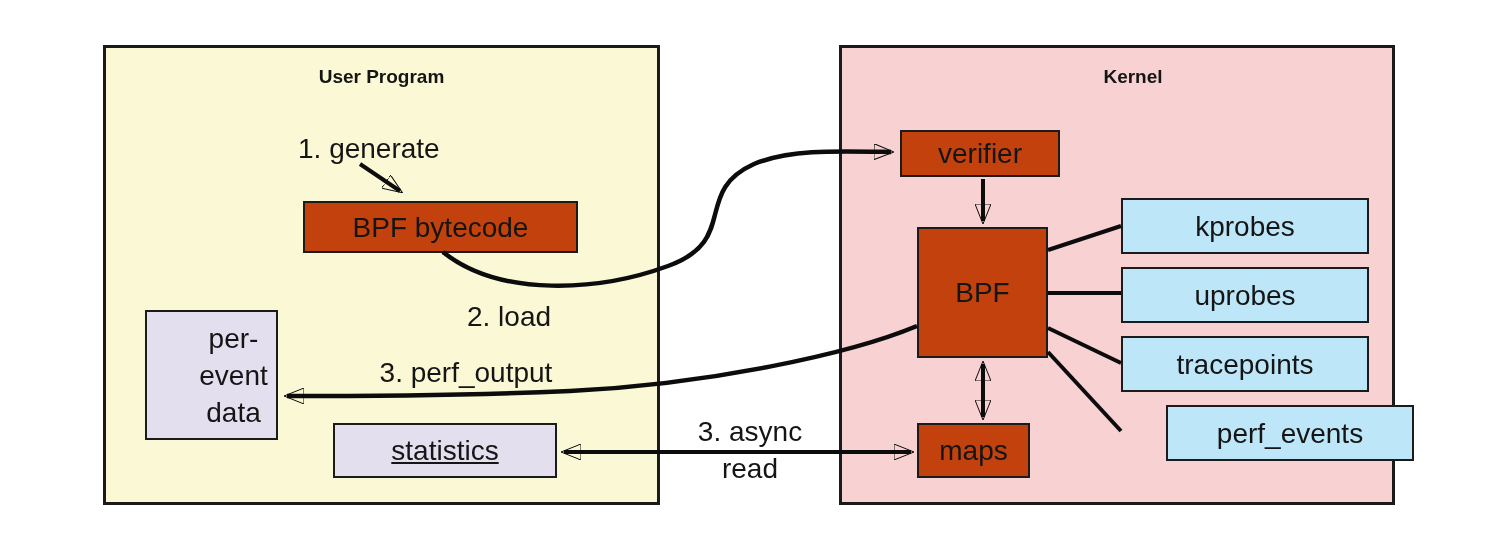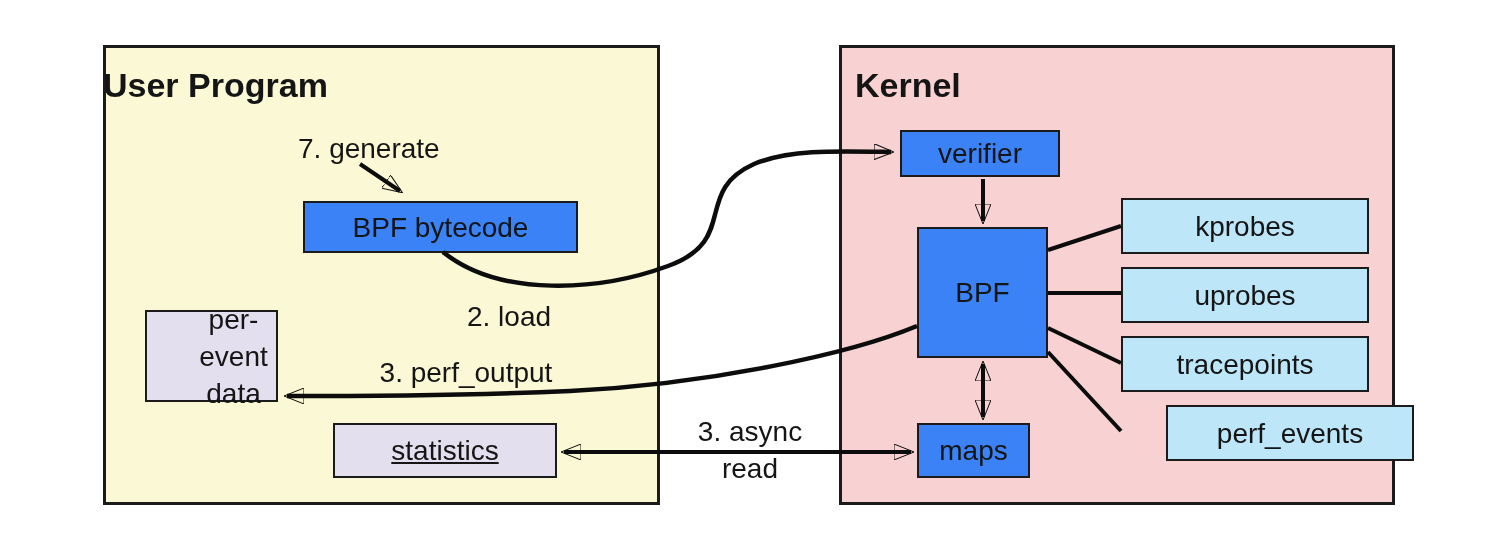--- a/index.html
+++ b/index.html
@@ -16,45 +16,46 @@
     position: absolute;
     border: 3px solid #1b1b1b;
     box-sizing: border-box;
     z-index: 1;
   }
   .bigbox.user   { left: 103px; top: 45px; width: 557px; height: 460px; background: #fbf8d6; }
   .bigbox.kernel { left: 839px; top: 45px; width: 556px; height: 460px; background: #f8d2d2; }
   .bigtitle {
     position: absolute;
     z-index: 2;
-    font-size: 34px;
+    font-size: 19px;
     font-weight: bold;
+    text-align: center;
     white-space: nowrap;
   }
   .bigtitle.user   { left: 103px; top: 66px; width: 557px; }
   .bigtitle.kernel { left: 855px; top: 66px; width: 556px; }
   .node {
     position: absolute;
     z-index: 2;
     border: 2.5px solid #1b1b1b;
     box-sizing: border-box;
     display: flex;
     align-items: center;
     justify-content: center;
     font-size: 28px;
     line-height: 37px;
     text-align: center;
     white-space: pre-line;
   }
-  .node.green { background: #3b82f6; }
+  .node.green { background: #c2410c; }
   .node.blue  { background: #bde6f8; }
   .node.lav   { background: #e3dfee; }
 
   .node.bytecode    { left: 303px;  top: 201px; width: 275px; height: 52px; }
-  .node.perevent    { left: 145px;  top: 310px; width: 133px; height: 92px; padding-left: 44px; }
+  .node.perevent    { left: 145px;  top: 310px; width: 133px; height: 130px; padding-left: 44px; }
   .node.statistics  { left: 333px;  top: 423px; width: 224px; height: 55px; text-decoration: underline; }
   .node.verifier    { left: 900px;  top: 130px; width: 160px; height: 47px; }
   .node.bpf         { left: 917px;  top: 227px; width: 131px; height: 131px; }
   .node.maps        { left: 917px;  top: 423px; width: 113px; height: 55px; }
   .node.kprobes     { left: 1121px; top: 198px; width: 248px; height: 56px; }
   .node.uprobes     { left: 1121px; top: 267px; width: 248px; height: 56px; }
   .node.tracepoints { left: 1121px; top: 336px; width: 248px; height: 56px; }
   .node.perfevents  { left: 1166px; top: 405px; width: 248px; height: 56px; }
 
   .anno {
@@ -100,21 +101,21 @@
 
   <div class="node green verifier">verifier</div>
   <div class="node green maps">maps</div>
   <div class="node green bpf">BPF</div>
 
   <div class="node blue kprobes">kprobes</div>
   <div class="node blue uprobes">uprobes</div>
   <div class="node blue tracepoints">tracepoints</div>
   <div class="node blue perfevents">perf_events</div>
 
-  <div class="anno generate">7. generate</div>
+  <div class="anno generate">1. generate</div>
   <div class="anno load">2. load</div>
   <div class="anno perfoutput">3. perf_output</div>
   <div class="anno asyncread">3. async
 read</div>
 
   <svg class="wires" viewBox="0 0 1500 550" xmlns="http://www.w3.org/2000/svg">
     <defs>
       <marker id="ah" viewBox="0 0 20 16" markerWidth="20" markerHeight="16" refX="17" refY="8" orient="auto-start-reverse" markerUnits="userSpaceOnUse">
         <path d="M0,0 L20,8 L0,16 Z" fill="#0c0c0c" stroke="none"></path>
       </marker>

